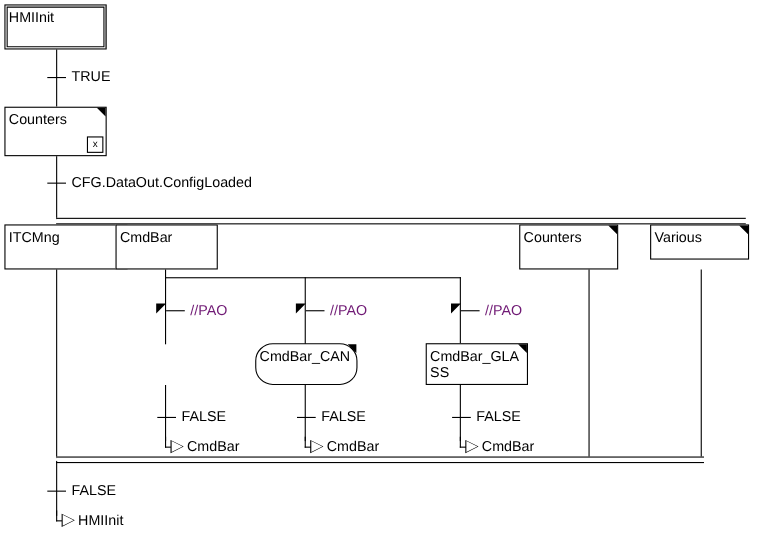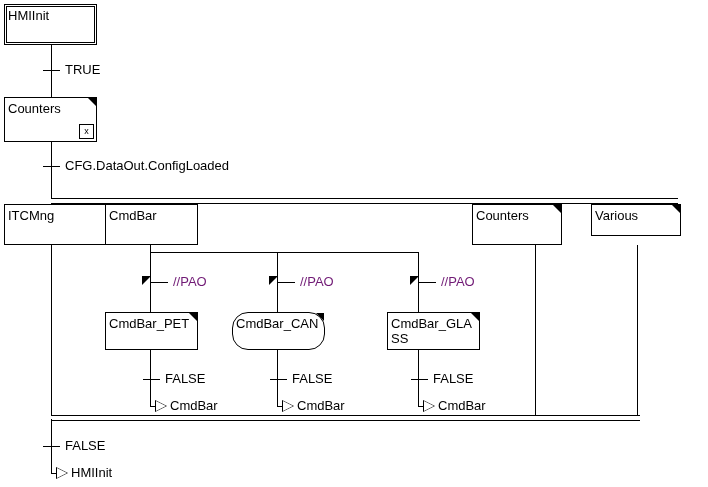--- a/index.html
+++ b/index.html
@@ -207,23 +207,20 @@
   <div class="vline" style="left:150px; top:245px; height:8px;"></div>
 
   <div class="hline" style="left:150px; top:252px; width:269px;"></div>
 
   <div class="vline" style="left:150px; top:252px; height:61px;"></div>
   <div class="trans green" style="left:151px; top:274px; width:90px;">
     <span class="ahead"></span>
     <span class="tick"></span>
     <span class="tlabel">//PAO</span>
   </div>
-  <div class="step folded" style="left:105px; top:312px; width:93px; height:38px;">
-    <span class="step-label">CmdBar_PET</span>
-  </div>
   <div class="vline" style="left:150px; top:350px; height:51px;"></div>
   <div class="trans" style="left:143px; top:371px; width:90px;">
     <span class="tick"></span>
     <span class="tlabel">FALSE</span>
   </div>
   <div class="jump" style="left:150px; top:397px;">
     <span class="jelbow"></span>
     <span class="jtri"></span>
     <span class="jlabel">CmdBar</span>
   </div>

